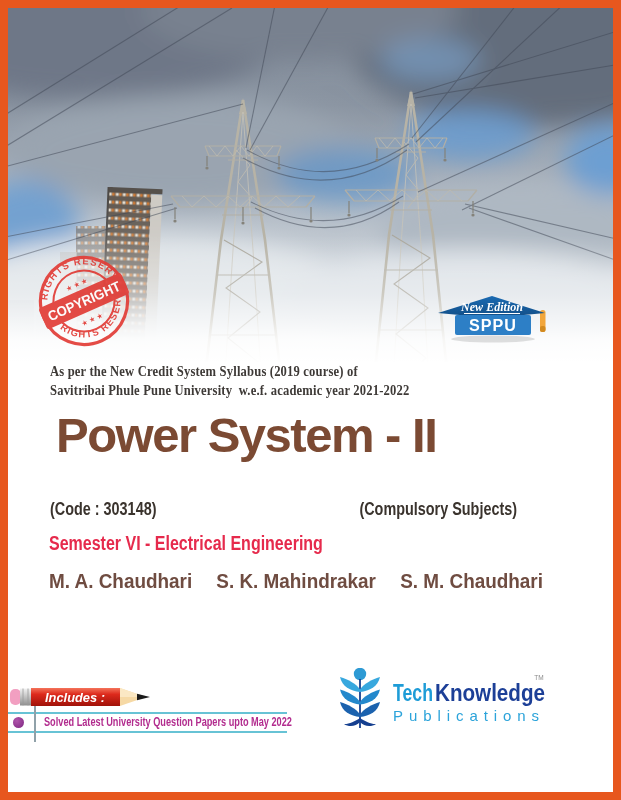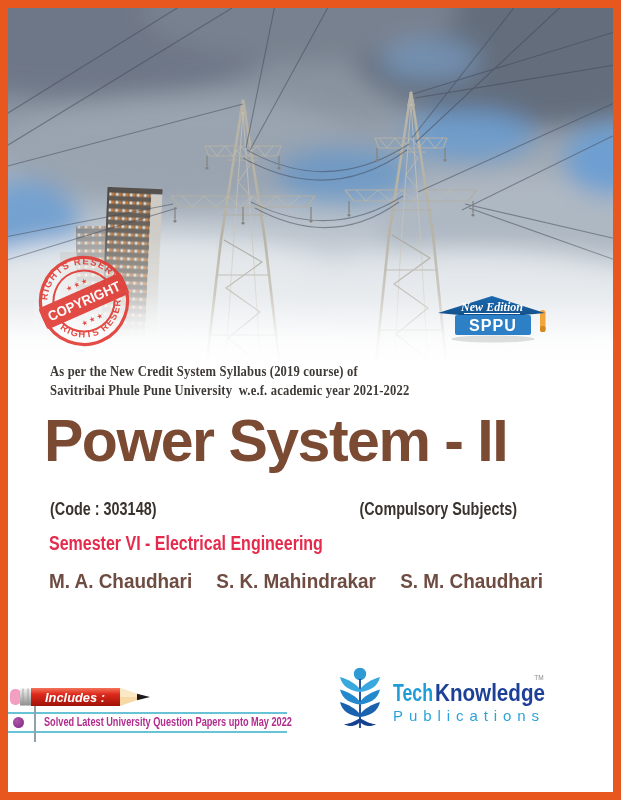--- a/index.html
+++ b/index.html
@@ -7,22 +7,22 @@
          font-family:"Liberation Sans",sans-serif;}
   .frame{position:absolute;inset:0;border:8px solid #e7571e;pointer-events:none;z-index:60;}
   .photo{position:absolute;left:0;top:0;z-index:1;}
   .stamp{position:absolute;left:27px;top:244px;z-index:6;}
   .badge{position:absolute;left:428px;top:286px;z-index:6;}
   .syllabus{position:absolute;left:50px;top:362px;z-index:5;
             font-family:"Liberation Serif",serif;font-weight:bold;font-size:15px;
             color:#3e3a37;line-height:18.5px;letter-spacing:.2px;
             transform:scaleX(.84);transform-origin:left top;}
   .syllabus div{white-space:pre;}
-  .title{position:absolute;left:44px;top:407px;z-index:5;margin:0;white-space:nowrap;
-         font-size:59px;font-weight:bold;color:#7b4a33;letter-spacing:-1.5px;}
+  .title{position:absolute;left:56px;top:407px;z-index:5;margin:0;white-space:nowrap;
+         font-size:49px;font-weight:bold;color:#7b4a33;letter-spacing:-1.5px;}
   .code{position:absolute;left:50px;top:499px;z-index:5;font-size:18px;font-weight:bold;
         color:#3a332d;white-space:nowrap;transform:scaleX(.8);transform-origin:left top;}
   .compulsory{position:absolute;right:104px;top:499px;z-index:5;font-size:18px;font-weight:bold;
         color:#3a332d;white-space:nowrap;transform:scaleX(.8);transform-origin:right top;}
   .semester{position:absolute;left:49px;top:532px;z-index:5;font-size:20px;font-weight:bold;
         color:#e62a4c;white-space:nowrap;transform:scaleX(.8);transform-origin:left top;}
   .authors{position:absolute;left:49px;top:569px;z-index:5;font-size:21px;font-weight:bold;
         color:#6f4c41;white-space:nowrap;transform:scaleX(.9);transform-origin:left top;}
   .authors span{margin-right:21px;}
   .pencil{position:absolute;left:8px;top:686px;z-index:6;}

